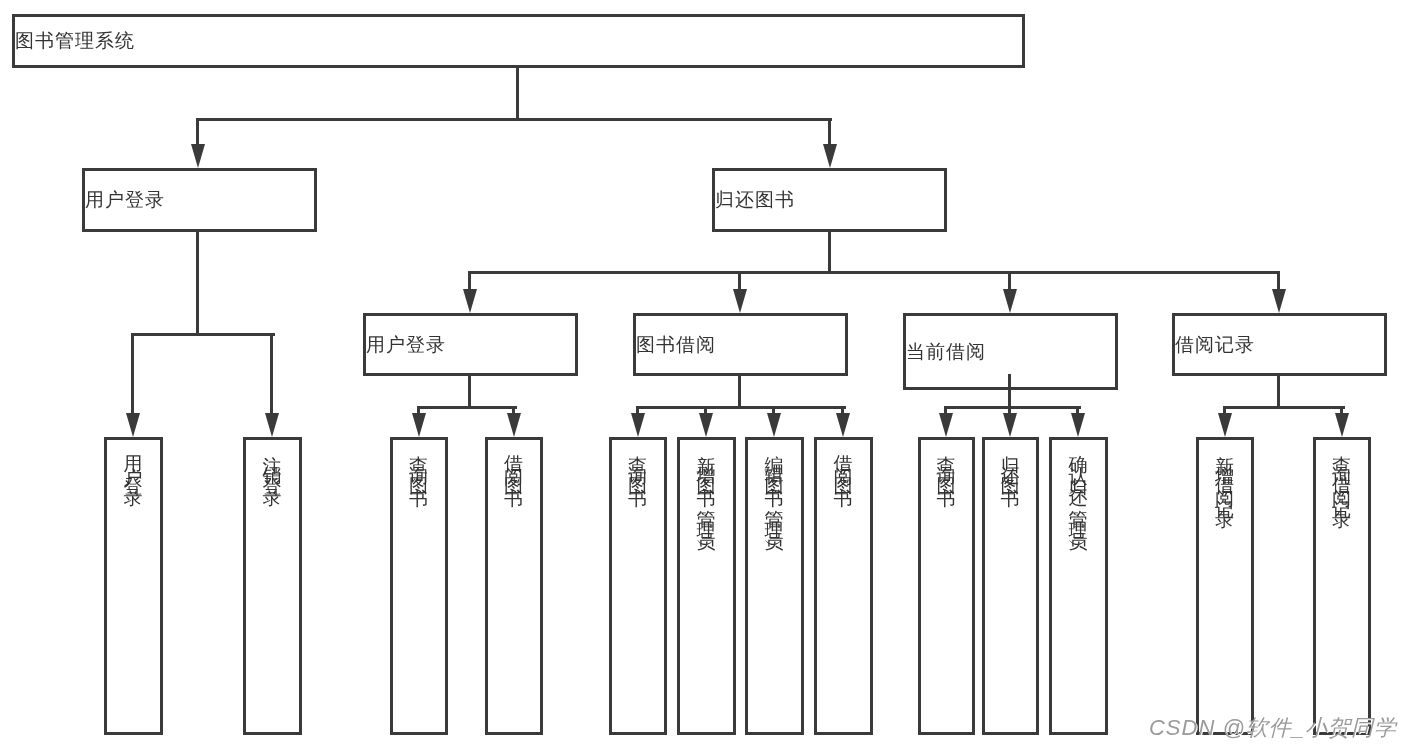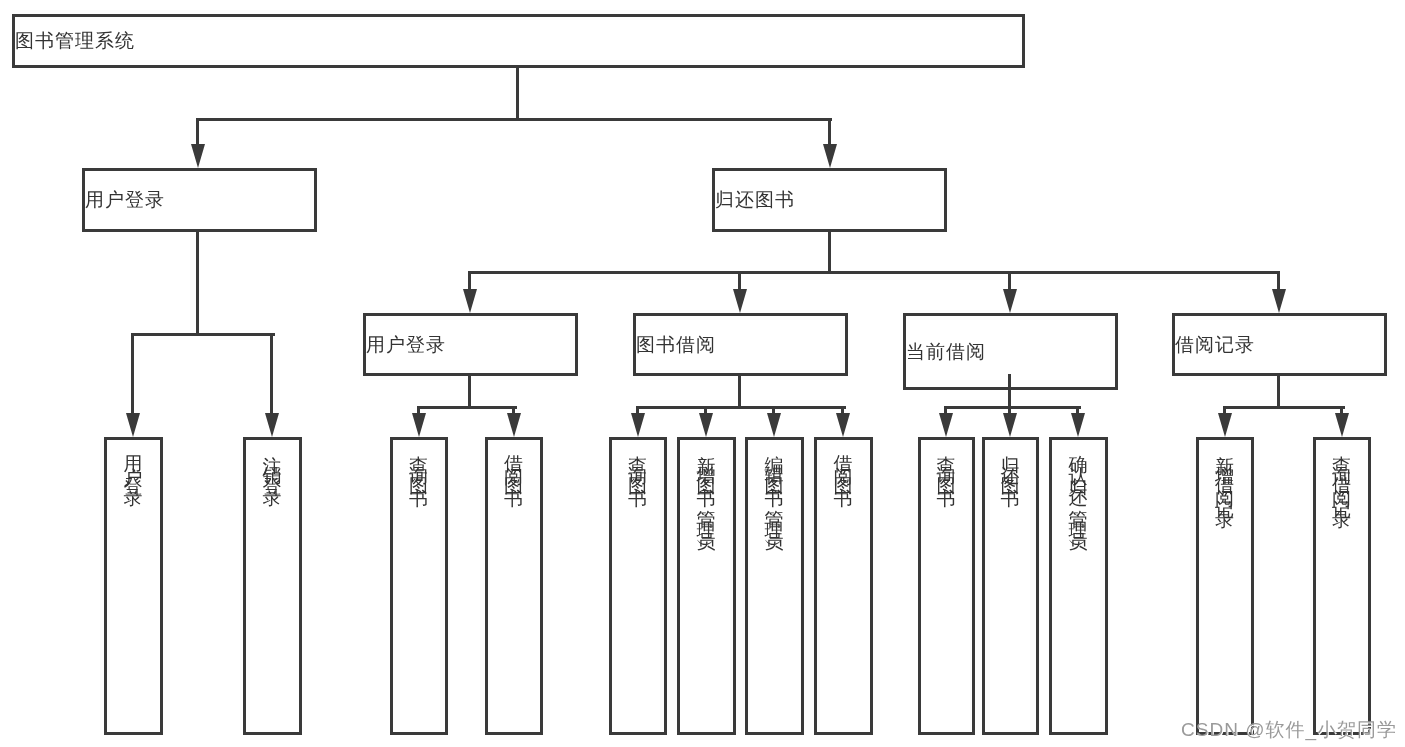--- a/index.html
+++ b/index.html
@@ -18,22 +18,22 @@
   }
   .h,.v{position:absolute;background:#3a3a3a;}
   .h{height:3px;}
   .v{width:3px;}
   .arr{
     position:absolute;width:0;height:0;
     border-left:7px solid transparent;border-right:7px solid transparent;
     border-top:24px solid #3a3a3a;
   }
   .watermark{
-    position:absolute;right:8px;bottom:4px;color:#9a9a9a;font-size:19px;
-    letter-spacing:1px;text-shadow:1px 1px 0 #ffffff;
+    position:absolute;right:8px;bottom:4px;color:#9a9a9a;font-size:22px;
+    letter-spacing:1px;text-shadow:1px 1px 0 #ffffff;font-style:italic;
   }
 </style>
 </head>
 <body>
 
 <div id="canvas">
 
   <div class="box" style="left:12px;top:14px;width:1013px;height:54px;">
       <span>图书管理系统</span>
     </div>

